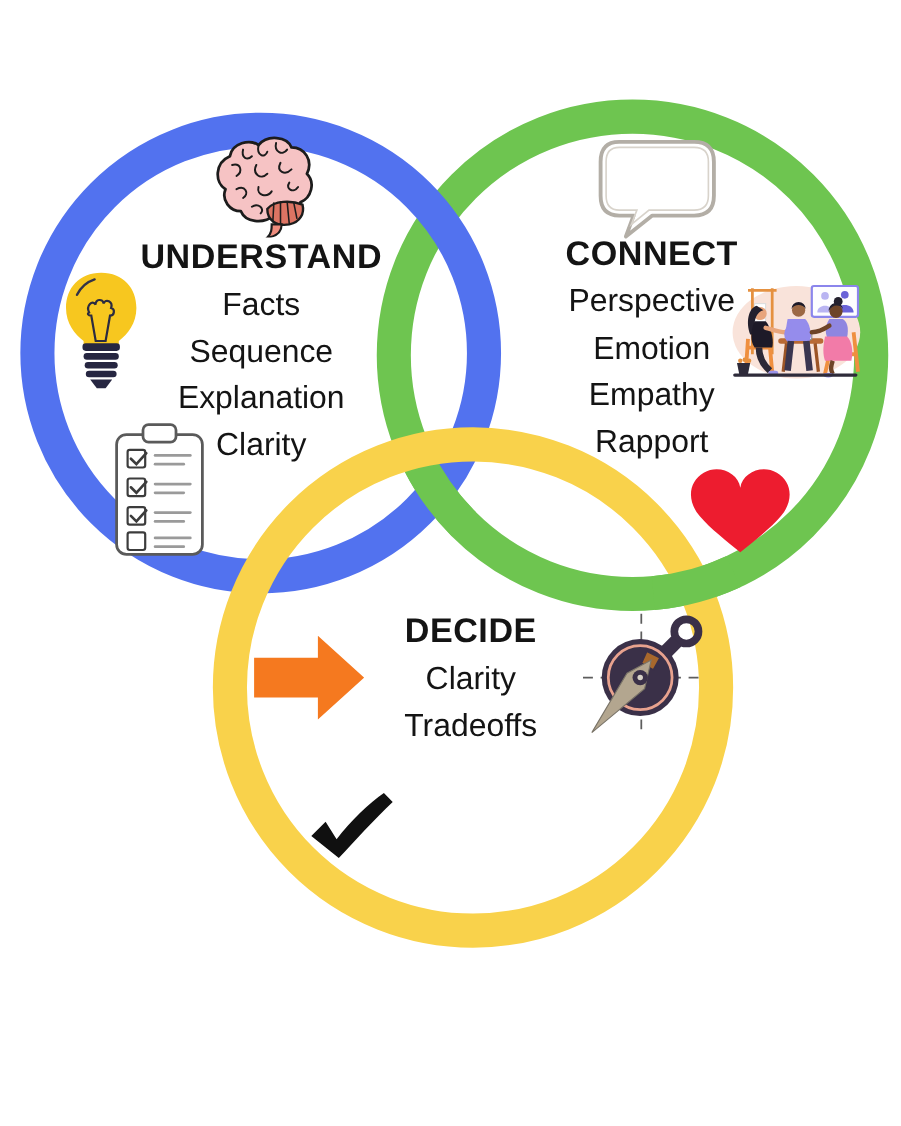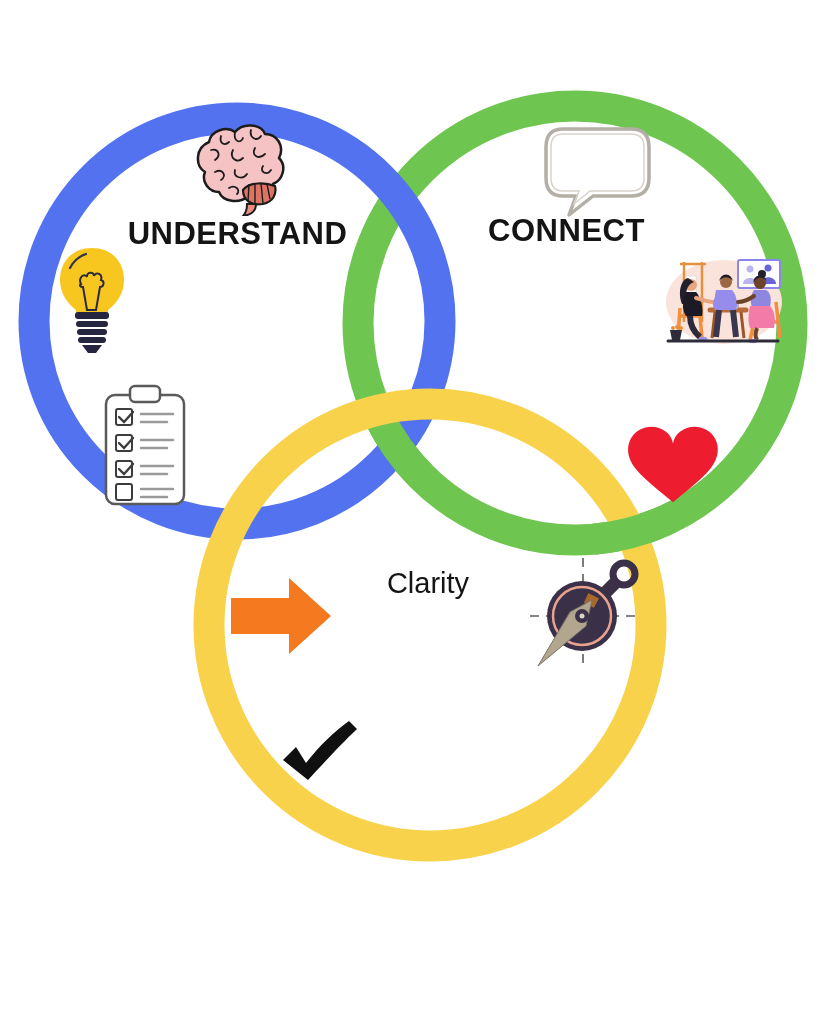--- a/index.html
+++ b/index.html
@@ -11,21 +11,21 @@
   #rings circle,#rings path{fill:none;stroke-width:31px;}
   .ring-blue{stroke:var(--c-ring-blue);}
   .ring-green{stroke:var(--c-ring-green);}
   .ring-yellow{stroke:var(--c-ring-yellow);}
   .icon{position:absolute;z-index:2;}
   .textblock{position:absolute;z-index:3;text-align:center;}
   .circle-title{font-size:31px;font-weight:bold;line-height:34px;letter-spacing:.5px;}
   .circle-items{margin-top:5px;font-size:29px;line-height:42.5px;font-weight:400;}
   .circle-items div{white-space:nowrap;}
   #t-understand{left:85px;top:217px;width:305px;}
-  #t-connect{left:424px;top:214px;width:285px;}
+  #t-connect{left:450px;top:214px;width:285px;}
   #t-decide{left:268px;top:557px;width:320px;}
   
   #i-brain{left:185px;top:120px;}
   #i-bulb{left:56px;top:246px;}
   #i-checklist{left:103px;top:383px;}
   #i-bubble{left:543px;top:126px;}
   #i-people{left:658px;top:252px;}
   #i-heart{left:624px;top:420px;}
   #i-compass{left:528px;top:556px;}
   #i-arrow{left:231px;top:571px;}
@@ -108,20 +108,26 @@
         <path d="M 38 65 H 64"></path>
       <path d="M 38 83 H 70"></path>
         <path d="M 38 91 H 64"></path>
       <path d="M 38 106 H 70"></path>
         <path d="M 38 114 H 64"></path>
     </g>
   </svg>
 
   <div class="textblock" id="t-understand">
     <div class="circle-title">UNDERSTAND</div>
+    <div class="circle-items">
+      <div>Facts</div>
+      <div>Sequence</div>
+      <div>Explanation</div>
+      <div>Clarity</div>
+    </div>
   </div>
 
   <svg class="icon" id="i-bubble" width="110" height="92" viewBox="0 0 110 92">
     <path d="M 20 3 L 88 3 Q 106 3 106 21 L 106 52 Q 106 70 88 70 L 50 70 L 26 89 L 33 70 L 20 70 Q 3 70 3 52 L 3 21 Q 3 3 20 3 Z" fill="#ffffff" stroke="#b3aea6" stroke-width="3.5" stroke-linejoin="round"></path>
     <path d="M 20 8 L 88 8 Q 101 8 101 21 L 101 52 Q 101 65 88 65 L 47 65 L 31 78 L 36 65 L 20 65 Q 8 65 8 52 L 8 21 Q 8 8 20 8 Z" fill="none" stroke="#d8d3cb" stroke-width="1.5"></path>
   </svg>
 
   <svg class="icon" id="i-people" width="130" height="100" viewBox="0 0 130 100">
     <ellipse cx="66" cy="50" rx="58" ry="42" fill="#f9e3da"></ellipse>
 
@@ -173,20 +179,26 @@
       <circle cx="23" cy="76" r="2" fill="#e59140"></circle>
     <path d="M 10 89 H 120" stroke="#2e2b3a" stroke-width="3" stroke-linecap="round"></path>
   </svg>
 
   <svg class="icon" id="i-heart" width="98" height="88" viewBox="0 0 100 90">
     <path class="heart-fill" d="M 50 24 C 48 10 30 2 16 10 C 2 18 0 36 12 50 C 22 62 38 74 50 84 C 62 74 78 62 88 50 C 100 36 98 18 84 10 C 70 2 52 10 50 24 Z"></path>
   </svg>
 
   <div class="textblock" id="t-connect">
     <div class="circle-title">CONNECT</div>
+    <div class="circle-items">
+      <div>Perspective</div>
+      <div>Emotion</div>
+      <div>Empathy</div>
+      <div>Rapport</div>
+    </div>
   </div>
 
   <svg class="icon" id="i-arrow" width="100" height="90" viewBox="0 0 100 90">
     <polygon class="arrow-fill" points="0,27 58,27 58,7 100,45 58,83 58,63 0,63"></polygon>
   </svg>
 
   <svg class="icon" id="i-compass" width="112" height="116" viewBox="0 0 112 116">
     <g stroke="#5d5d5d" stroke-width="1.6" stroke-dasharray="9 7">
       <line x1="55" y1="2" x2="55" y2="114"></line>
       <line x1="2" y1="60" x2="110" y2="60"></line>
@@ -199,18 +211,20 @@
     <polygon points="10,110 42,56 64,44 58,70" fill="#b3a68f" stroke="#7a7468" stroke-width="1"></polygon>
     <circle cx="54" cy="60" r="7" fill="#3a3048"></circle>
     <circle cx="54" cy="60" r="2.5" fill="#d8d2c8"></circle>
   </svg>
 
   <svg class="icon" id="i-check" width="86" height="62" viewBox="0 0 86 62">
     <path d="M 2 40 L 15 27 L 25 43 C 38 26 55 10 68 1 L 76 9 C 60 24 41 45 27 60 Z" fill="#101010"></path>
   </svg>
 
   <div class="textblock" id="t-decide">
+    <div class="circle-title">DECIDE</div>
     <div class="circle-items">
       <div>Clarity</div>
+      <div>Tradeoffs</div>
     </div>
   </div>
 
 </div>
 
 </body></html>

